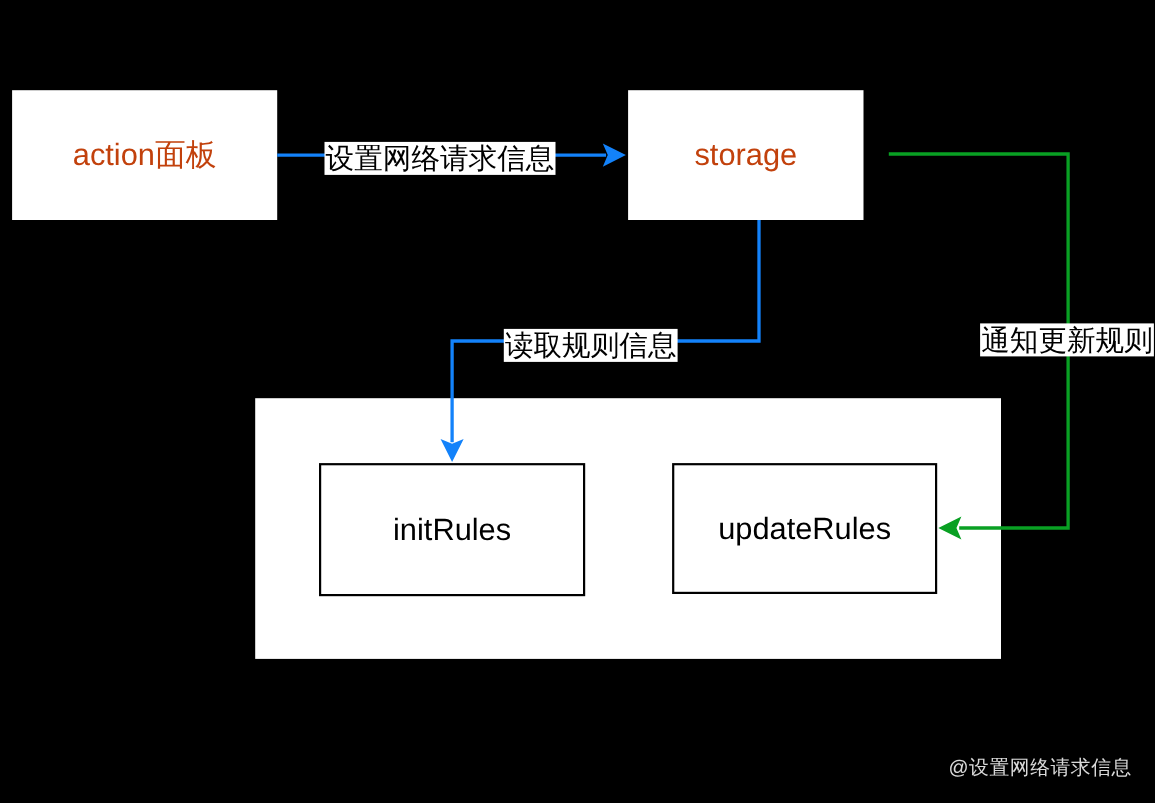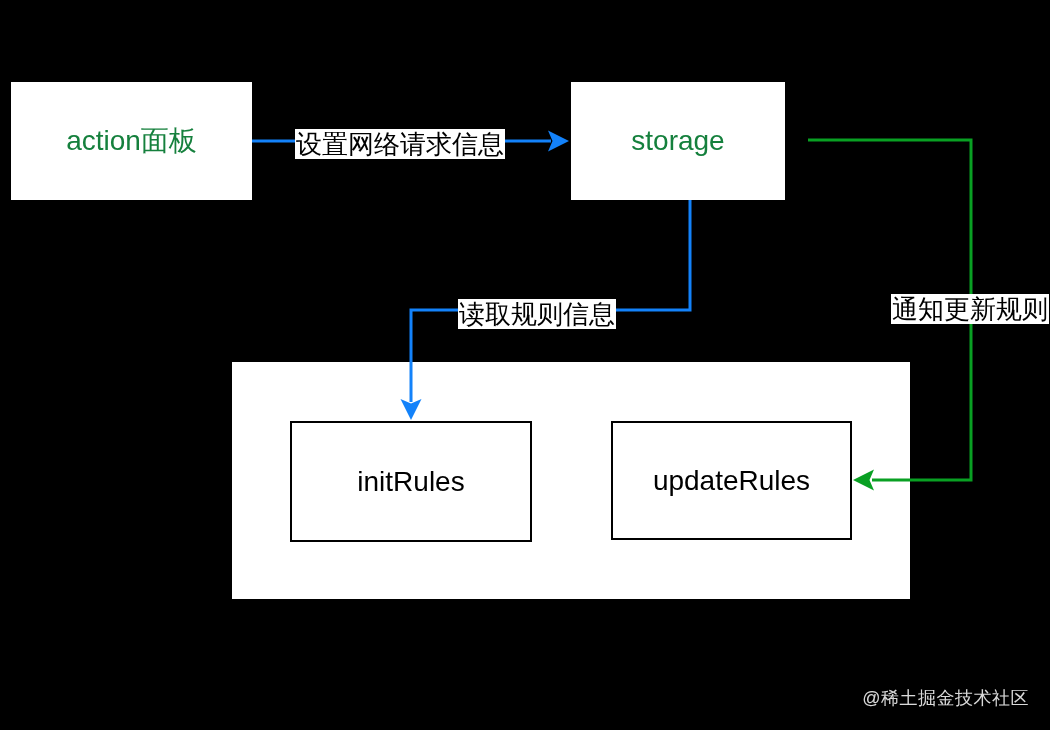--- a/index.html
+++ b/index.html
@@ -11,21 +11,21 @@
     position: relative;
     width: 1050px;
     height: 730px;
     background: #000;
     overflow: hidden;
     font-family: "Liberation Sans", "DejaVu Sans", sans-serif;
   }
   .node {
     position: absolute;
     background: #ffffff;
-    color: #15803d;
+    color: #c2410c;
     display: flex;
     align-items: center;
     justify-content: center;
     font-size: 28px;
     white-space: nowrap;
   }
   #node-action   { left: 11px;  top: 82px;  width: 241px; height: 118px; }
   #node-storage  { left: 571px; top: 82px;  width: 214px; height: 118px; }
   #container-box { left: 232px; top: 362px; width: 678px; height: 237px; background:#ffffff; position:absolute; }
   .inner-node {
@@ -105,15 +105,15 @@
     <polyline points="808,140 971,140 971,480 872,480" fill="none" stroke-width="3" stroke="#09a023"></polyline>
     <path d="M853,480 L874,469.5 L869.5,480 L874,490.5 Z" fill="#09a023"></path>
   </svg>
 
   <div class="edge-label" id="label-read-rules">读取规则信息</div>
 
   <div class="edge-label" id="label-set-network">设置网络请求信息</div>
 
   <div class="edge-label" id="label-notify">通知更新规则</div>
 
-  <div id="watermark">@稀土掘金技术社区</div>
+  <div id="watermark">@设置网络请求信息</div>
 
 </div>
 
 </body></html>

